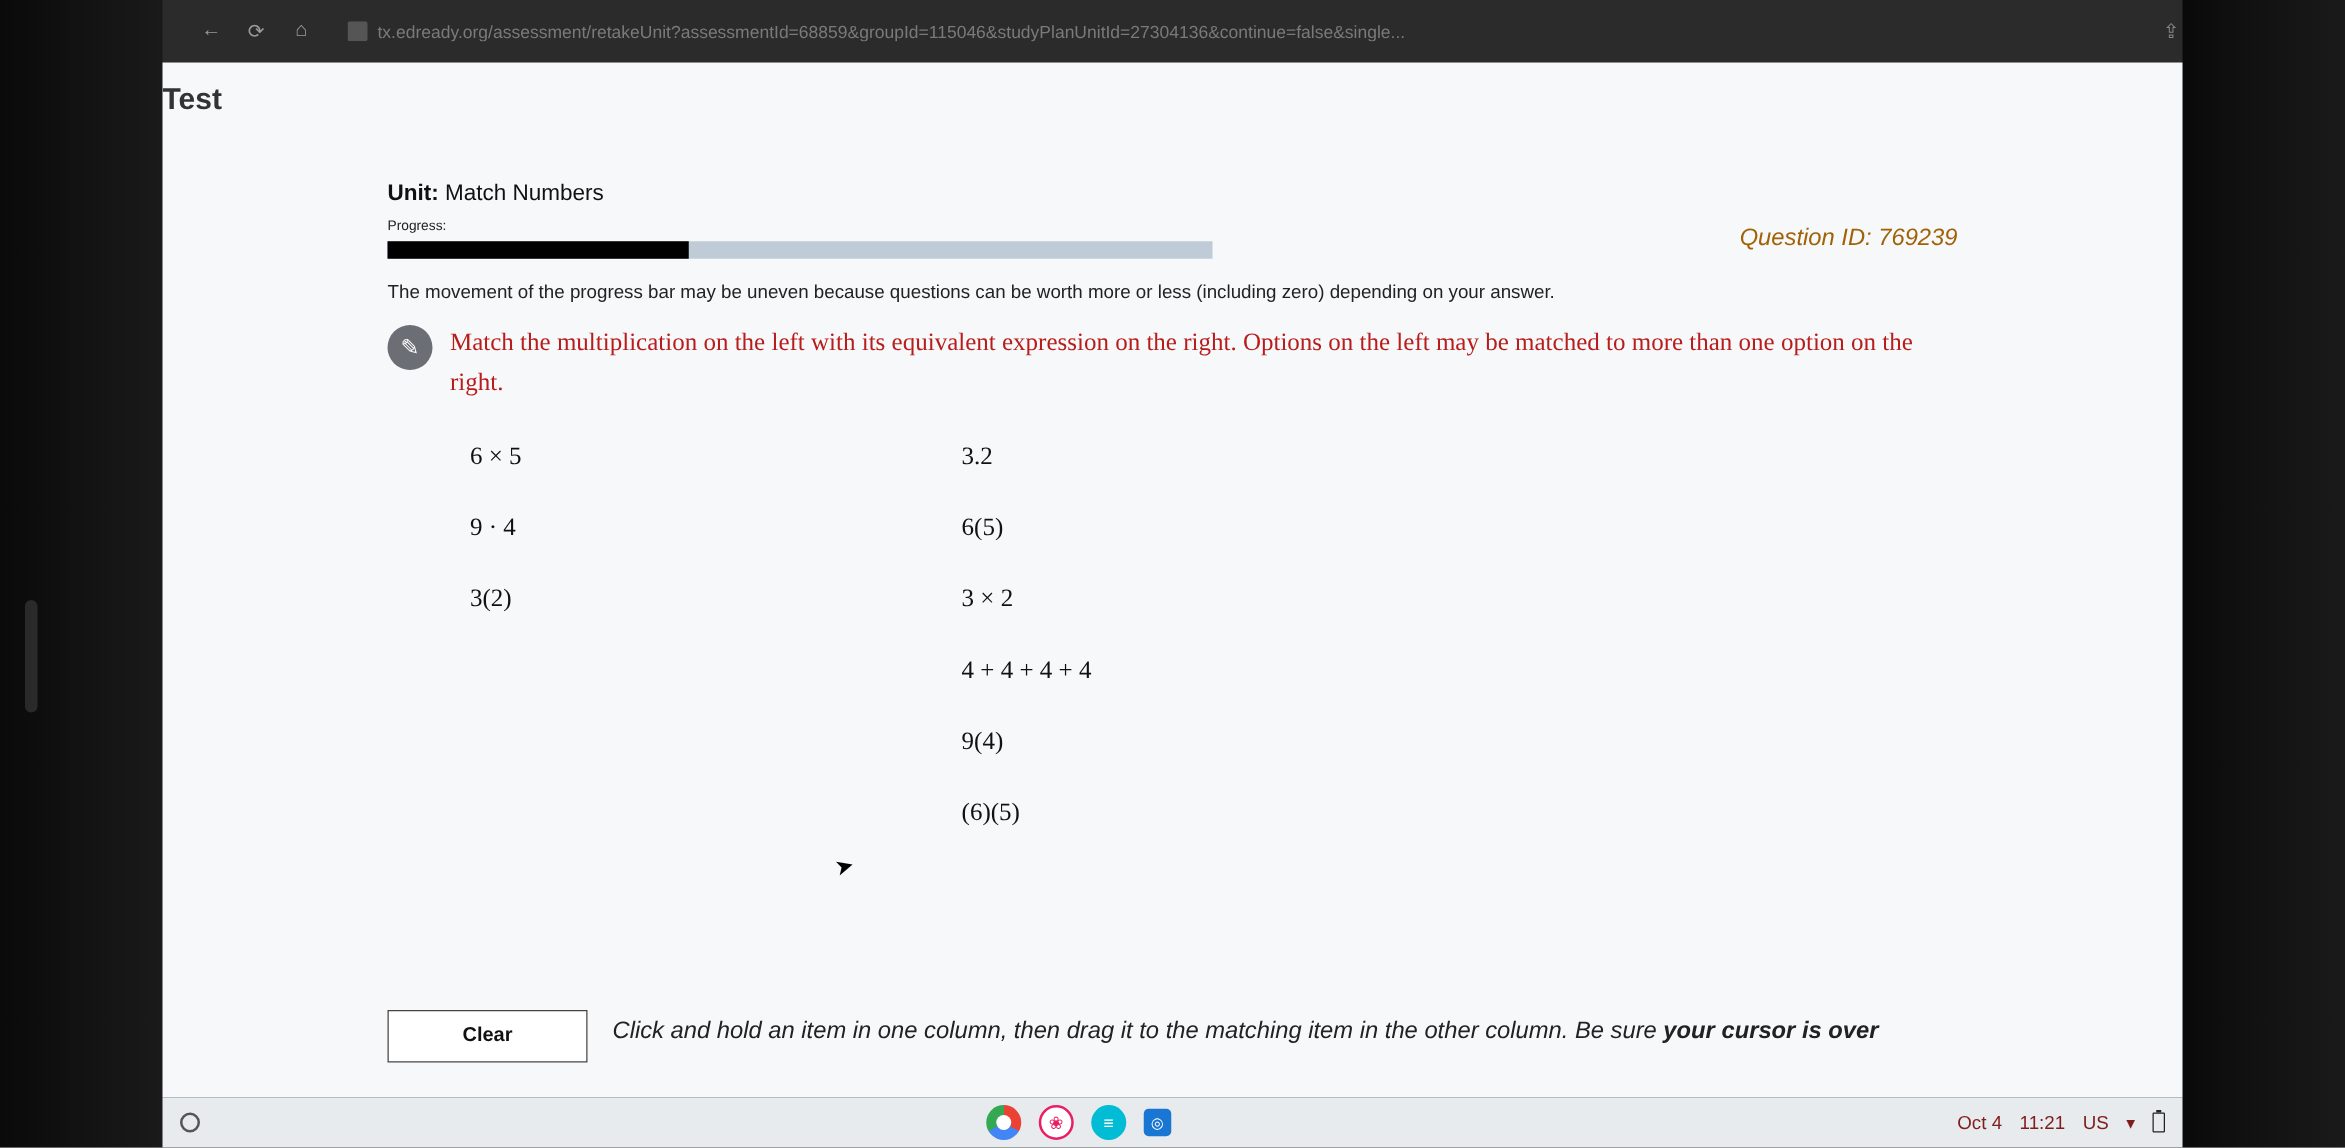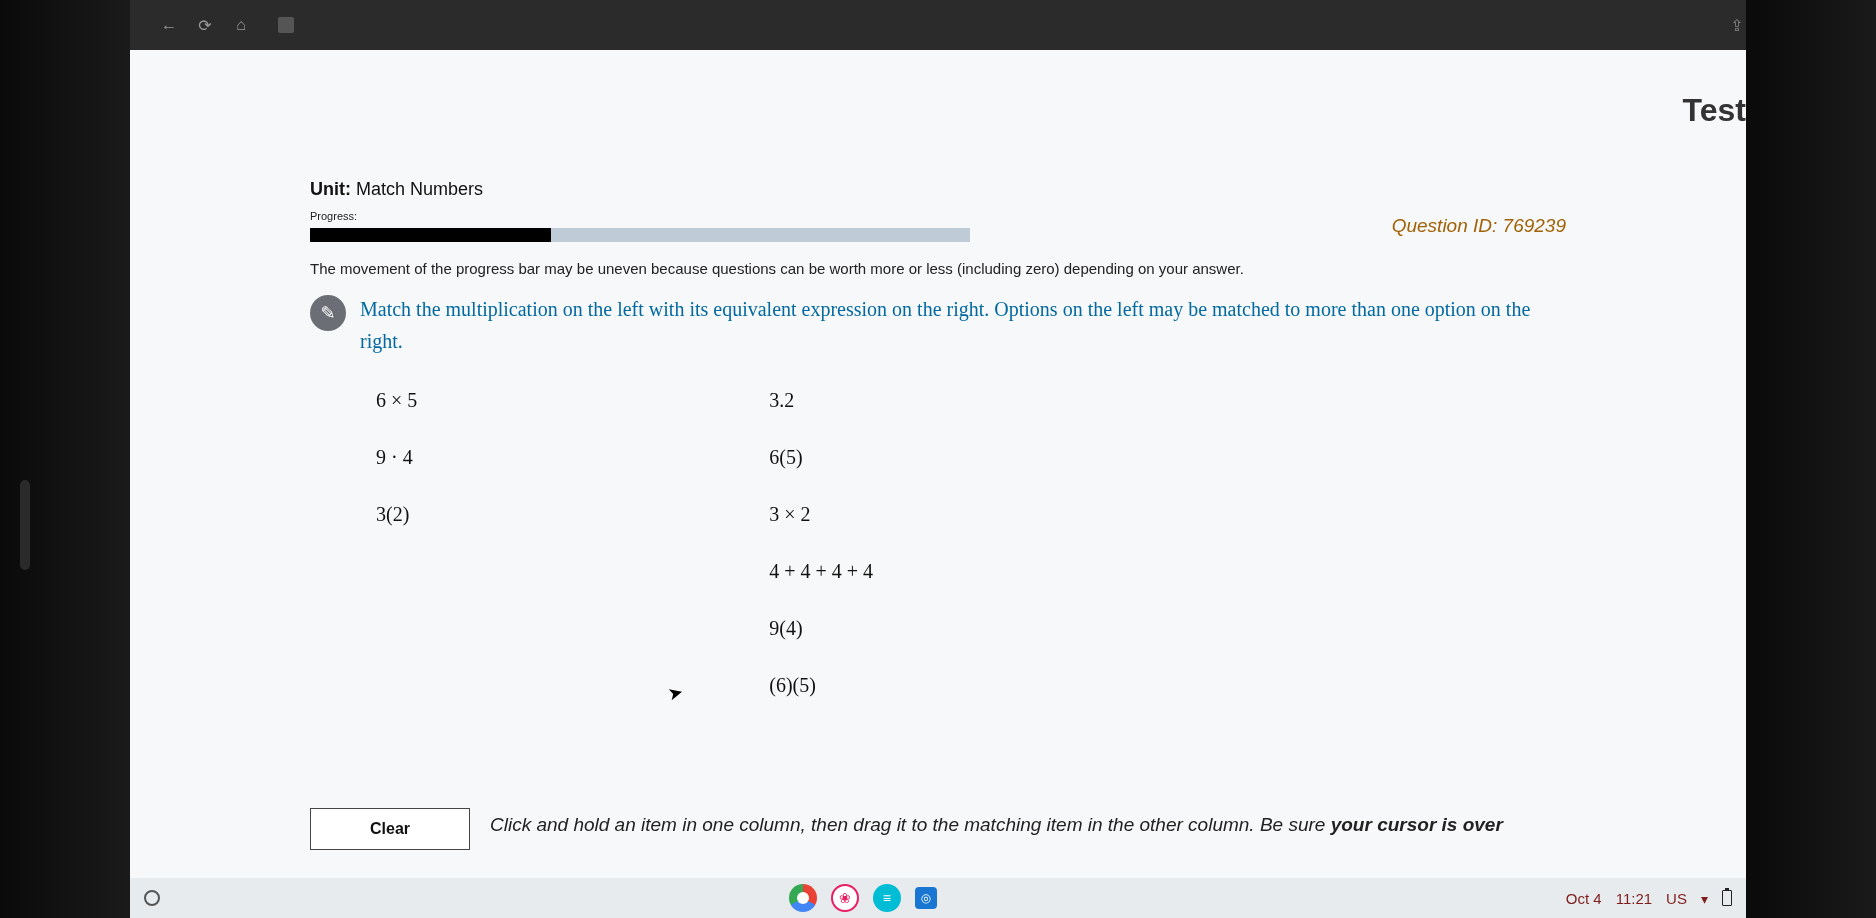--- a/index.html
+++ b/index.html
@@ -31,25 +31,25 @@
     .page-wrap {
       position: absolute;
       top: 50px;
       left: 130px;
       right: 130px;
       bottom: 40px;
       background: #f7f8f9;
       overflow: hidden;
     }
     .page-title {
-      text-align: right;
-      font-size: 32px;
+      text-align: left;
+      font-size: 24px;
       font-weight: 700;
       color: #333;
-      padding: 42px 0 50px;
+      padding: 16px 0 50px;
     }
     .content {
       padding: 0 180px;
     }
     .unit-line { font-size: 18px; color: #111; margin-bottom: 10px; }
     .unit-line .unit-label { font-weight: 700; }
     .progress-line { display:flex; align-items:center; justify-content:space-between; }
     .progress-label { font-size: 11px; color:#222; margin-bottom:6px; }
     .qid { font-size: 19px; font-style: italic; color:#a16207; }
     .progress-bar-outer {
@@ -59,21 +59,21 @@
       height: 100%; background: #000; width: 241px;
     }
     .progress-note {
       font-size: 15px; color: #222; margin-top: 18px; margin-bottom: 16px;
     }
     .question-row { display:flex; gap:14px; align-items:flex-start; }
     .pencil {
       width: 36px; height: 36px; border-radius: 50%; background:#6b6f75; display:flex; align-items:center; justify-content:center; color:#fff; font-size:18px; flex-shrink:0; margin-top:2px;
     }
     .question-text {
-      font-size: 20px; color: #0369a1; font-family: Georgia, 'Times New Roman', serif; line-height: 1.6;
+      font-size: 20px; color: #b91c1c; font-family: Georgia, 'Times New Roman', serif; line-height: 1.6;
     }
     .columns {
       display: flex; margin-top: 28px; padding-left: 60px; gap: 340px;
     }
     .col { display:flex; flex-direction:column; gap: 26px; }
     .item { font-size: 20px; color:#111; font-family: Georgia, 'Times New Roman', serif; cursor: grab; padding: 4px 6px; }
     .footer-area {
       position: absolute; bottom: 0; left: 180px; right: 180px; height: 70px; display:flex; align-items:flex-start; gap: 20px;
     }
     .clear-btn {
@@ -117,20 +117,21 @@
 <div class="bezel-right"></div>
 
 <div class="browser-bar">
   <div class="nav-icons">
     <span class="nav-icon">←</span>
     <span class="nav-icon">⟳</span>
     <span class="nav-icon">⌂</span>
   </div>
   <div class="url-area">
     <span class="site-icon"></span>
+    <span>tx.edready.org/assessment/retakeUnit?assessmentId=68859&amp;groupId=115046&amp;studyPlanUnitId=27304136&amp;continue=false&amp;single...</span>
   </div>
   <div class="right-icons">
     <span>⇪</span>
     <span>☆</span>
     <span>❐</span>
     <span>◔</span>
   </div>
 </div>
 
 <div class="page-wrap">

